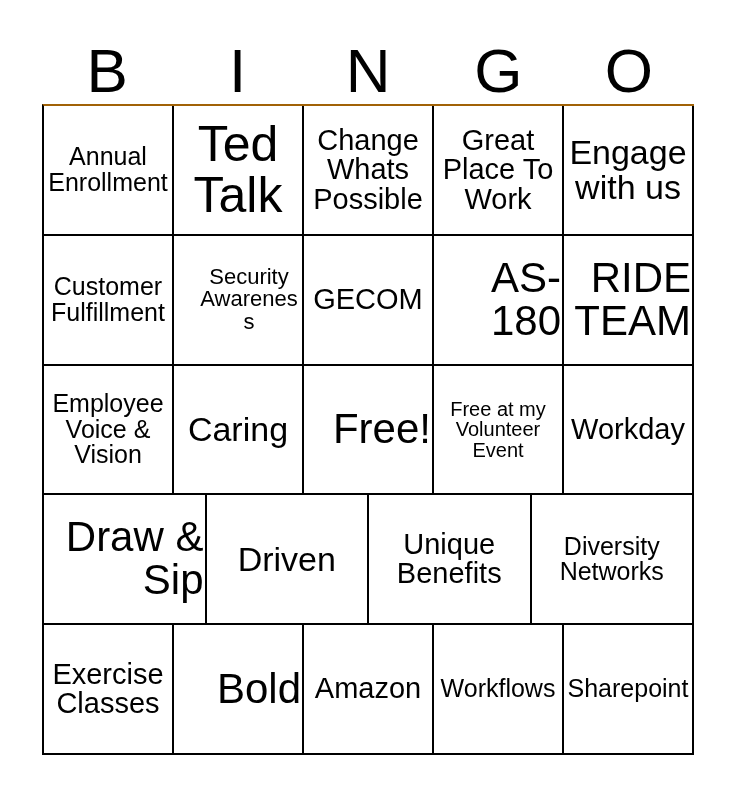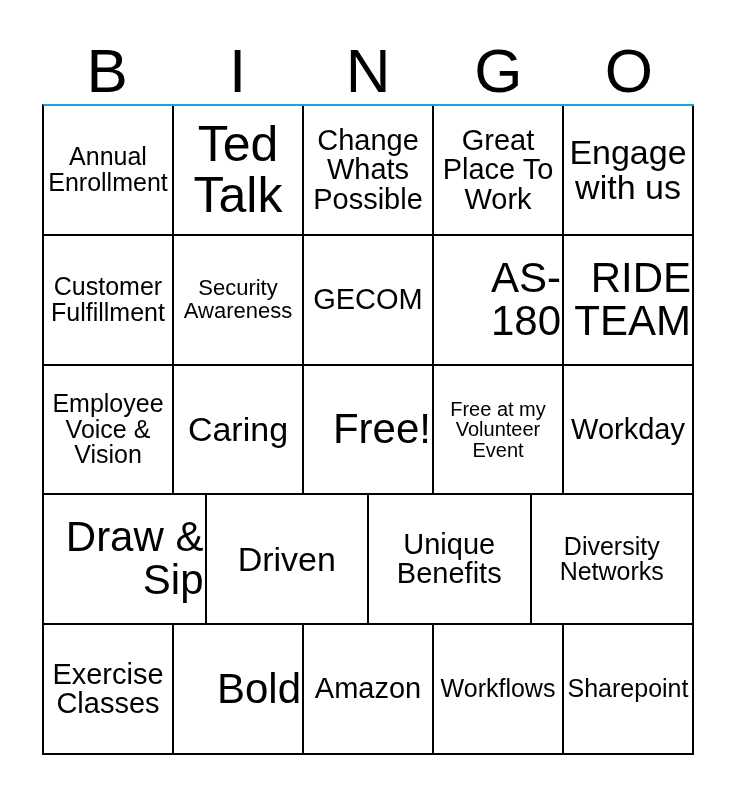--- a/index.html
+++ b/index.html
@@ -45,21 +45,21 @@
   }
 
   
   #grid {
     position: absolute;
     left: 42px;
     top: 104px;
     width: 652px;
     height: 651px;
     box-sizing: border-box;
-    border-top: 2px solid #0ea5e9;
+    border-top: 2px solid #a16207;
     border-left: 2px solid #000000;
     display: flex;
     flex-direction: column;
   }
   .grid-row {
     flex: 1 1 0;
     display: flex;
     min-height: 0;
   }
   .cell {
@@ -84,21 +84,21 @@
     word-wrap: break-word;
     color: #000000;
   }
 
   
   .fs-xxl .cell-text { font-size: 50px; }
   .fs-xl  .cell-text { font-size: 42px; text-align: right; }
   .fs-lg  .cell-text { font-size: 34px; }
   .fs-md  .cell-text { font-size: 29px; }
   .fs-sm  .cell-text { font-size: 25px; }
-  .fs-xs  .cell-text { font-size: 22px; }
+  .fs-xs  .cell-text { font-size: 22px; padding-left: 23px; }
   .fs-xxs .cell-text { font-size: 20px; }
 </style>
 </head>
 <body>
 
 <div id="card">
 
   <div id="header-row">
     <div class="header-letter">B</div>
     <div class="header-letter">I</div>

